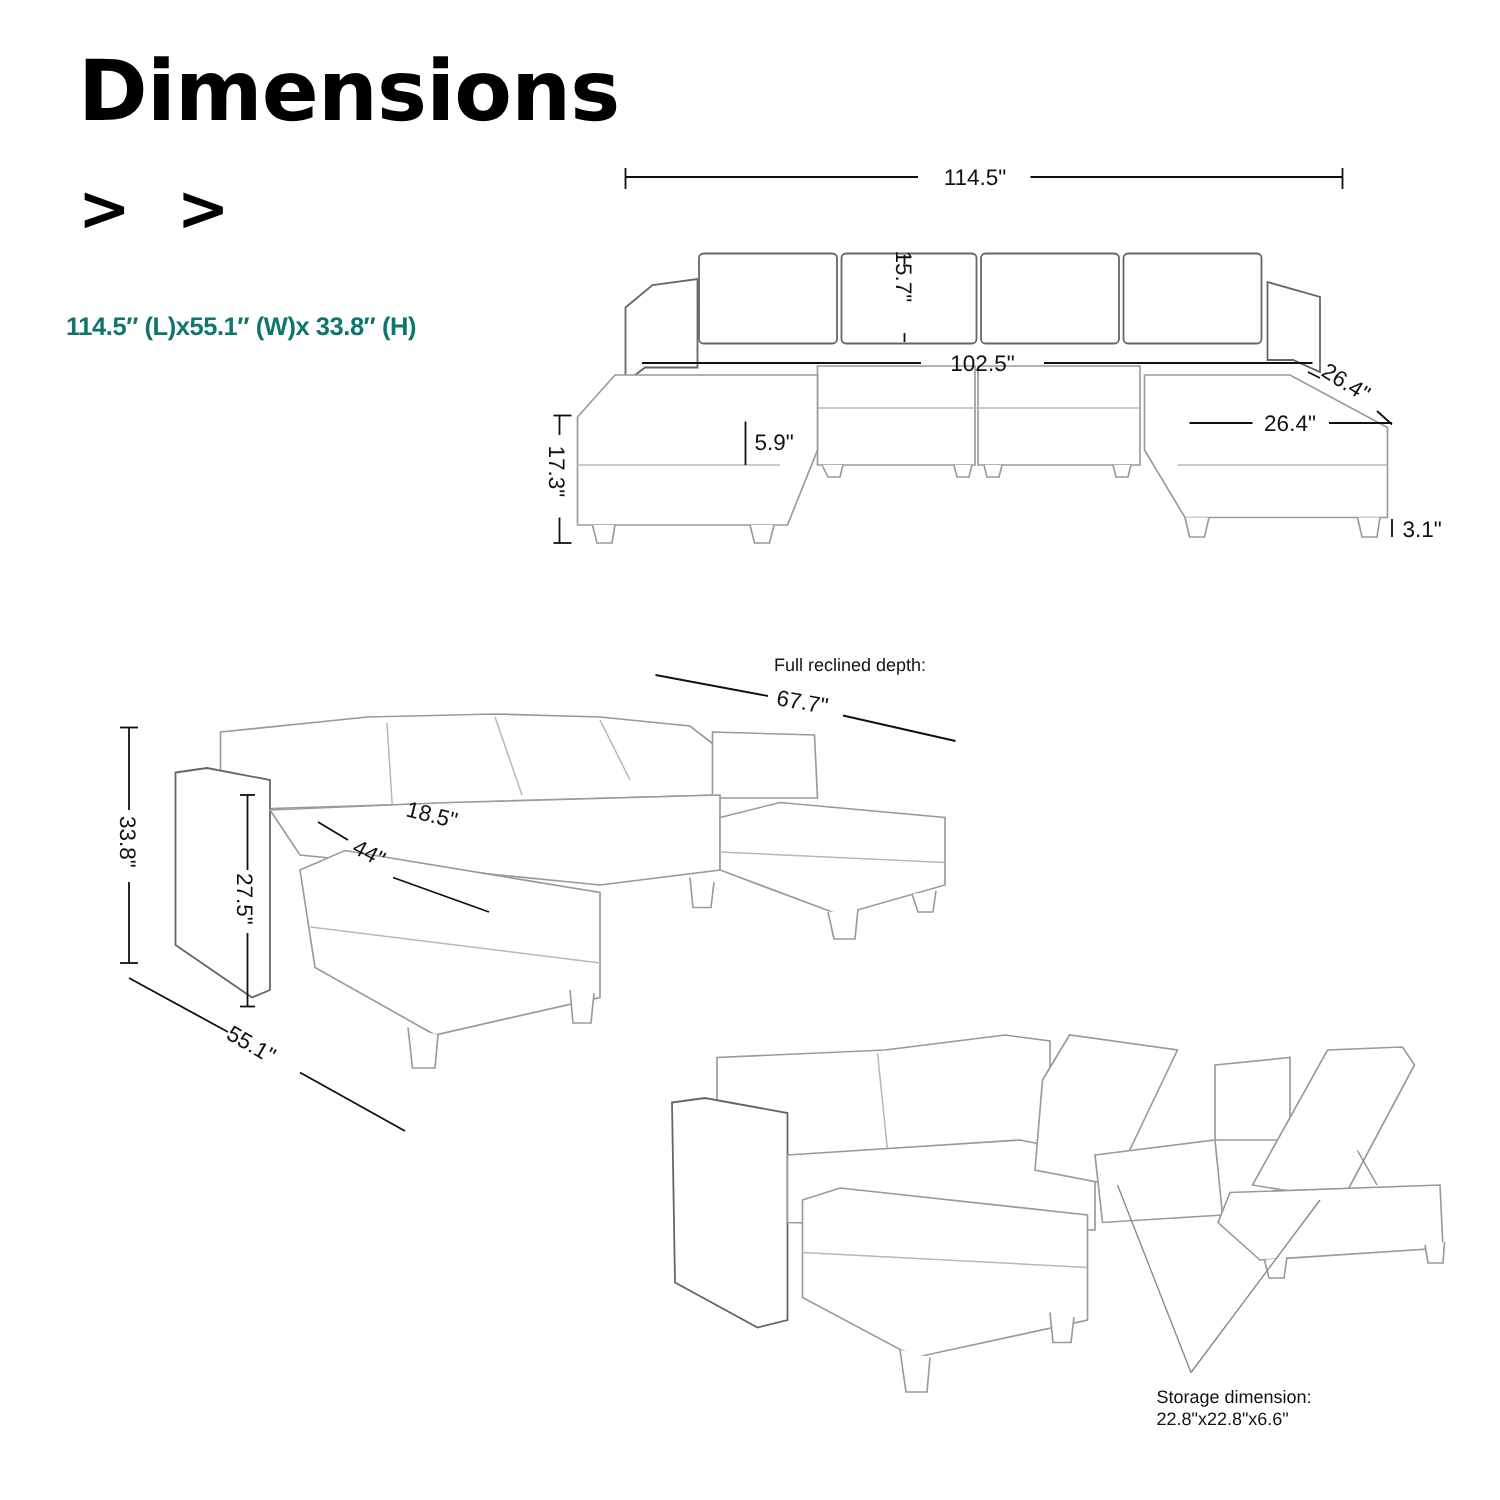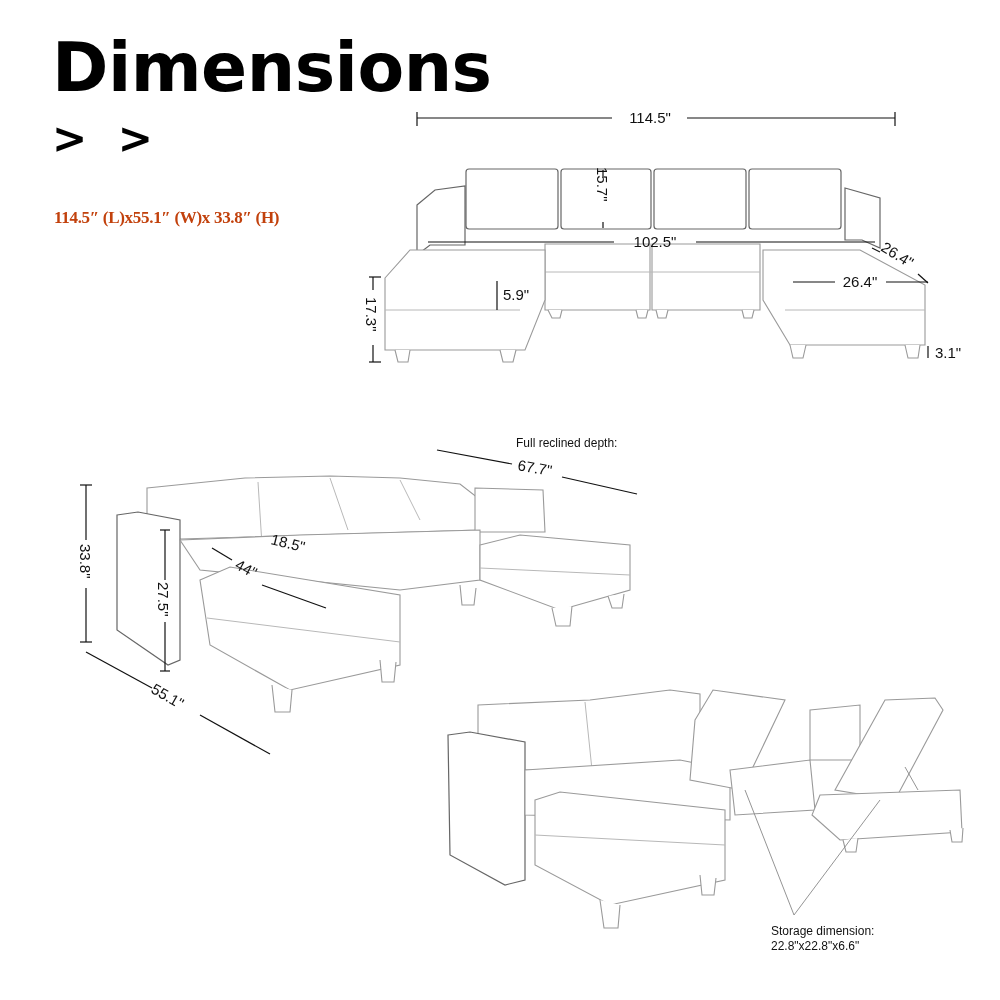--- a/index.html
+++ b/index.html
@@ -1,23 +1,23 @@
 <!DOCTYPE html>
 <html><head>
   <meta charset="utf-8">
   <style>
     html, body { margin: 0; padding: 0; background: #ffffff; }
     body { width: 1000px; height: 1000px; position: relative; overflow: hidden;
            font-family: "Liberation Sans", sans-serif; color: #111; }
     .title { position: absolute; left: 52px; top: 34px; font-family: "DejaVu Sans", sans-serif;
-             font-weight: bold; font-size: 68px; letter-spacing: -0.5px; line-height: 1; color: #000; }
+             font-weight: bold; font-size: 56px; letter-spacing: -0.5px; line-height: 1; color: #000; }
     .chev { position: absolute; left: 52px; top: 118px; font-family: "DejaVu Sans", sans-serif;
             font-weight: bold; font-size: 42px; line-height: 1; color: #000; letter-spacing: 8px; }
-    .summary { position: absolute; left: 54px; top: 208px; font-family: Liberation Serif, serif;
-               font-weight: bold; font-size: 17px; color: #c2410c; letter-spacing: -0.3px; }
+    .summary { position: absolute; left: 44px; top: 208px; font-family: Liberation Sans, sans-serif;
+               font-weight: bold; font-size: 17px; color: #0f766e; letter-spacing: -0.3px; }
     svg.drawing { position: absolute; left: 0; top: 0; }
     .dim { font-family: "Liberation Sans", sans-serif; font-size: 15px; fill: #111; }
     .dim-sm { font-family: "Liberation Sans", sans-serif; font-size: 12px; fill: #111; }
     .sofa { fill: #fff; stroke: #9a9a9a; stroke-width: 1.1; }
     .sofa-dark { fill: #fff; stroke: #666; stroke-width: 1.2; }
     .seam { fill: none; stroke: #b8b8b8; stroke-width: 1; }
     .dl { stroke: #111; stroke-width: 1.2; fill: none; }
     .thin { stroke: #888; stroke-width: 0.9; fill: none; }
   </style>
 </head>

